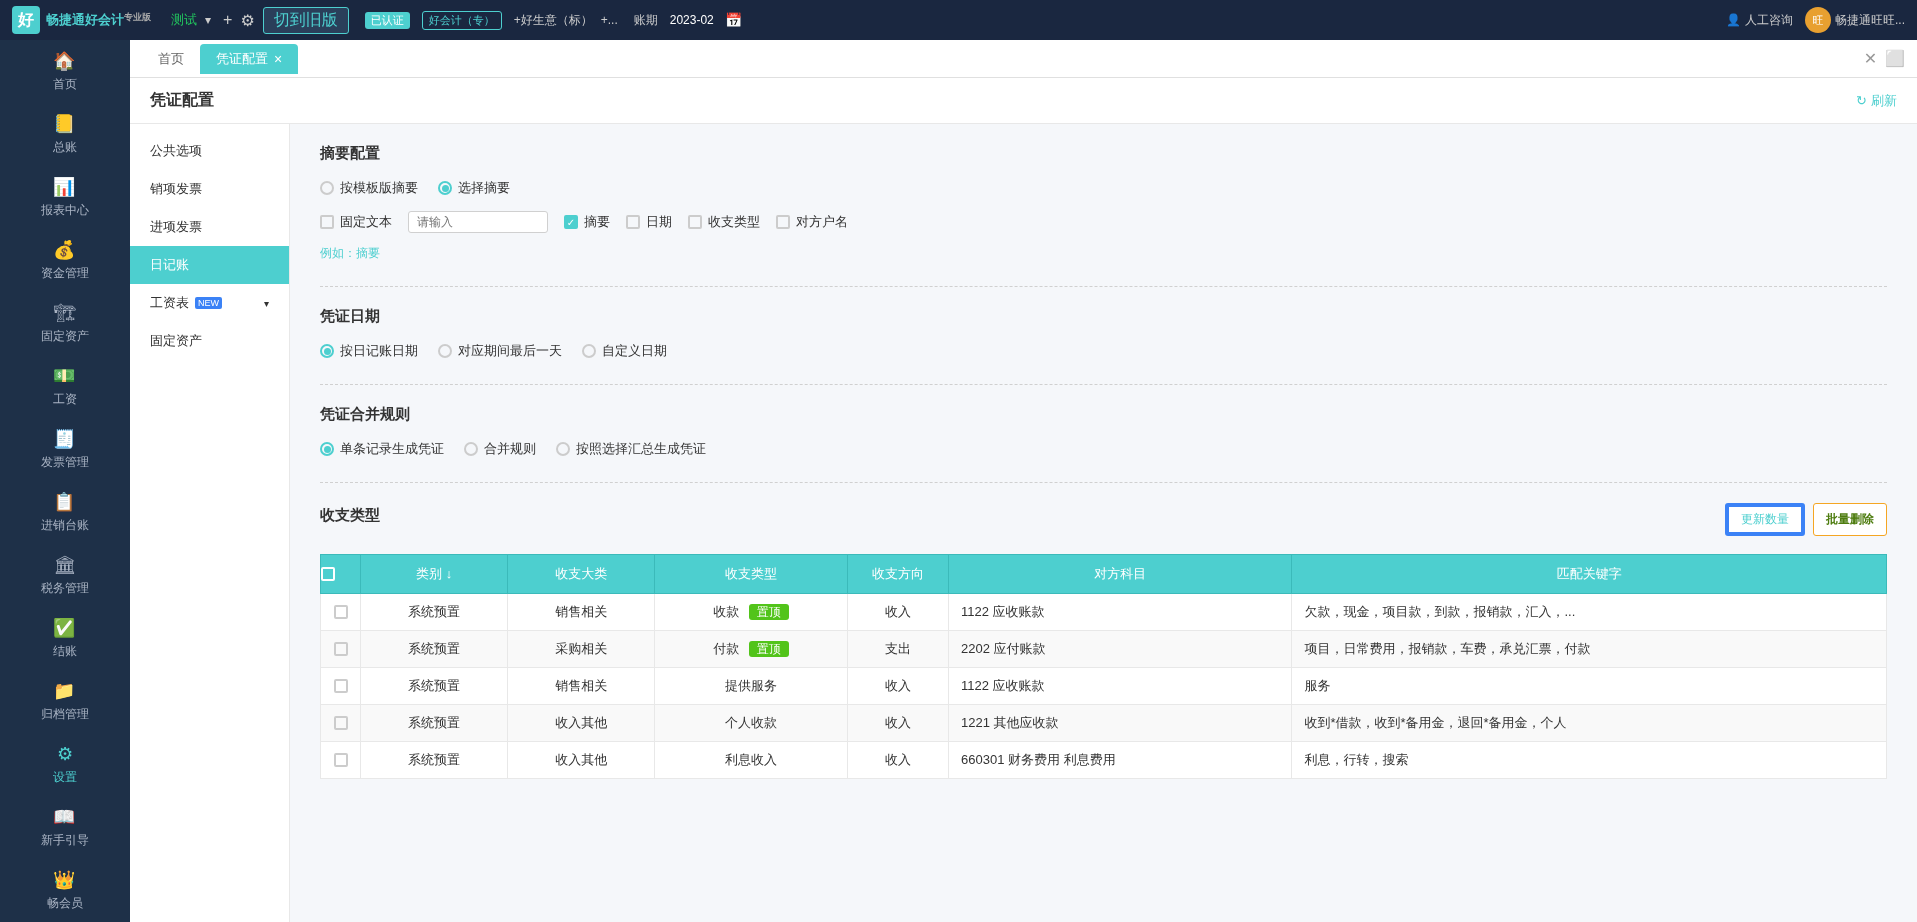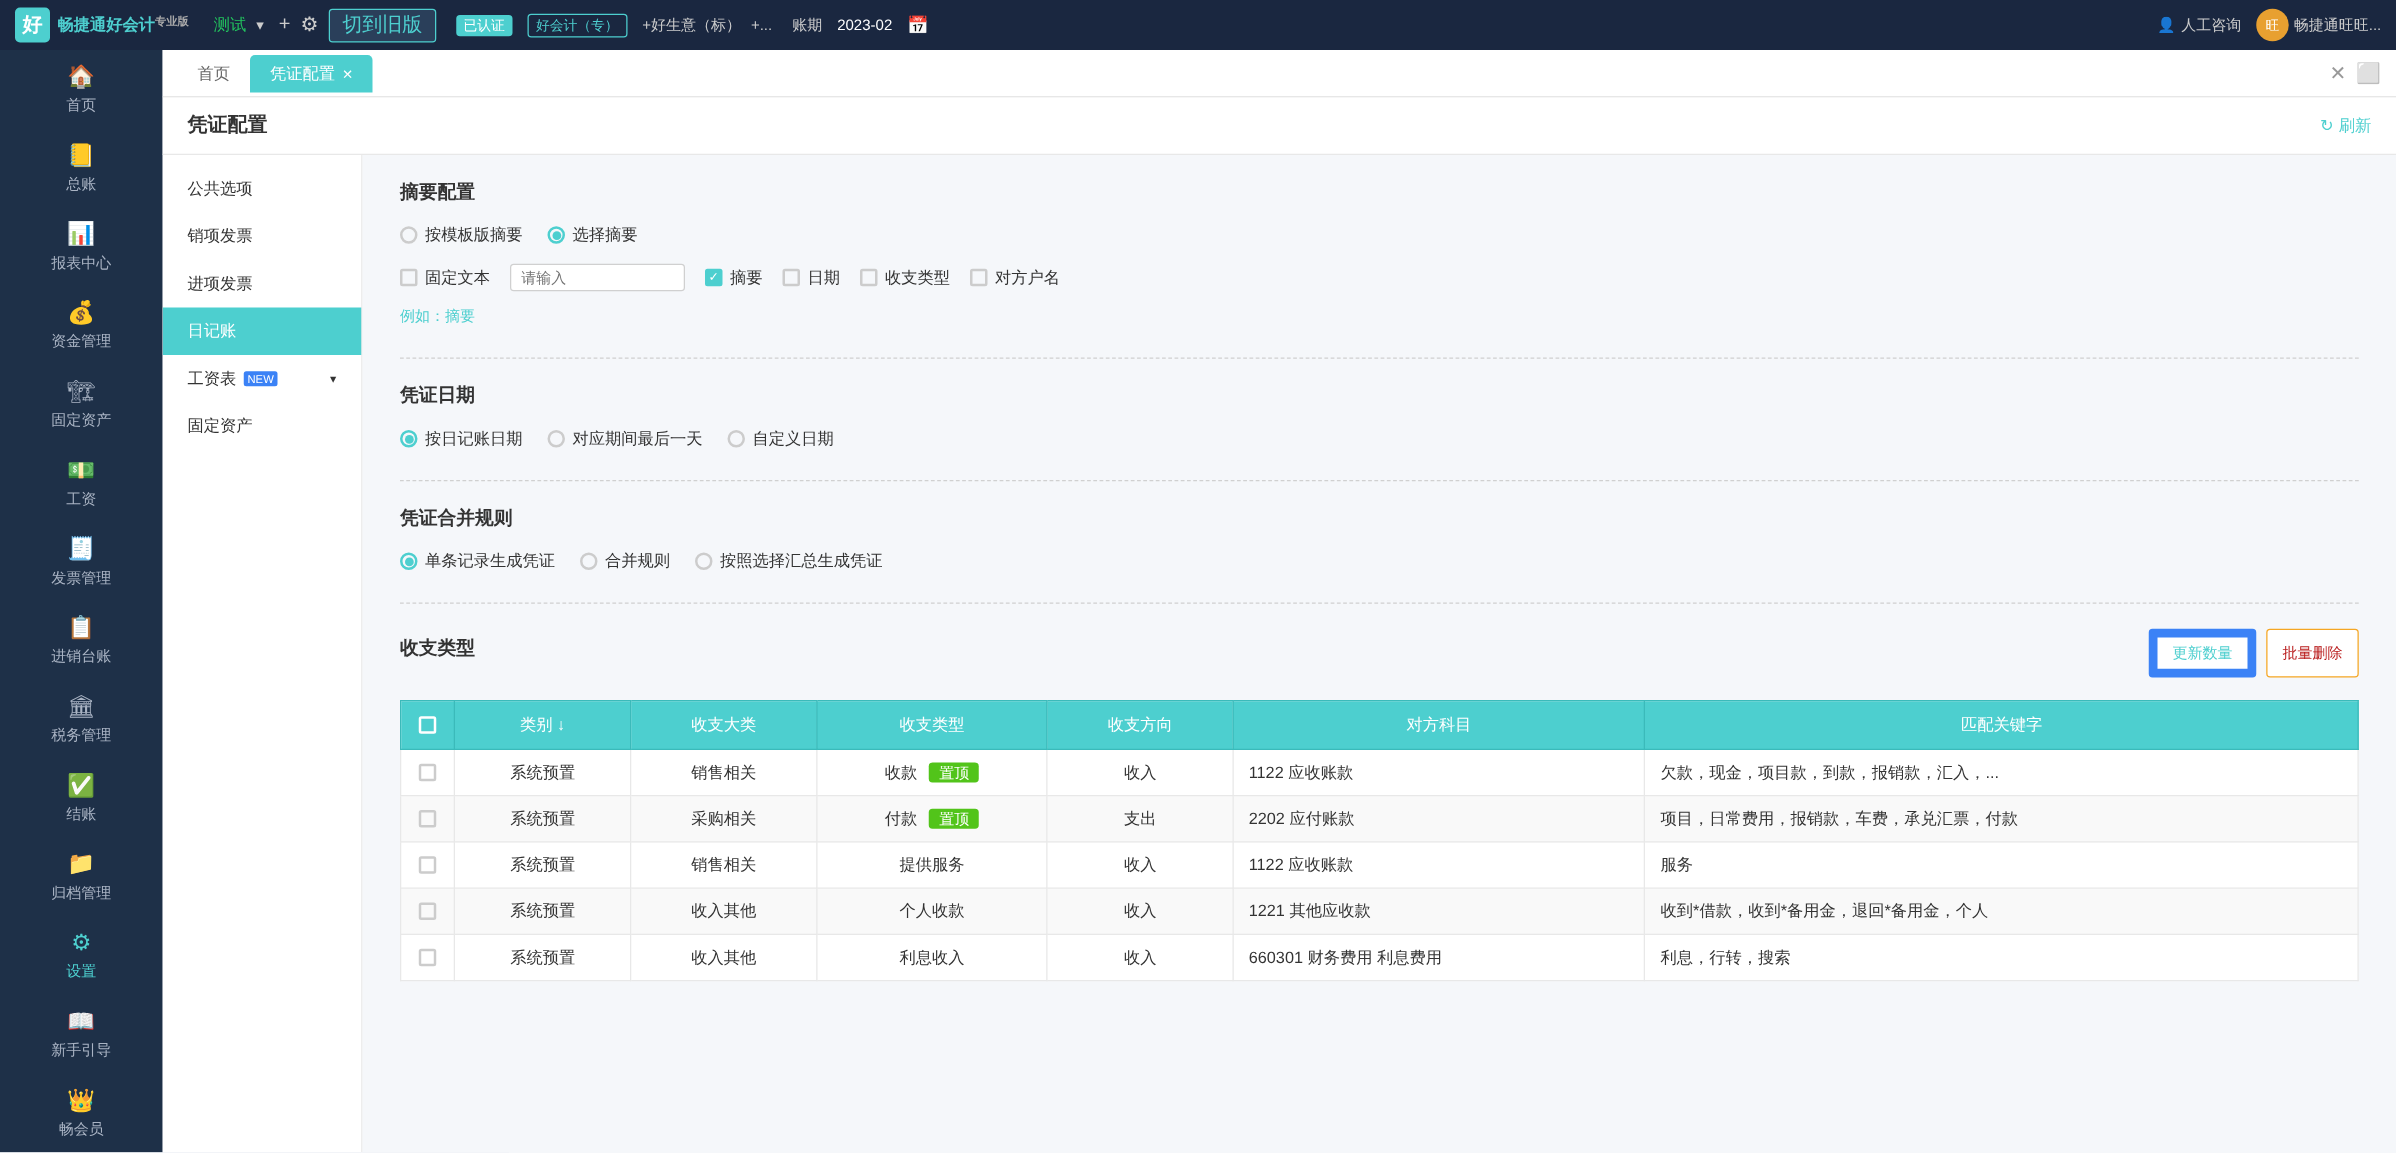--- a/index.html
+++ b/index.html
@@ -73,26 +73,26 @@
     .checkbox-box { width: 14px; height: 14px; border: 2px solid #ccc; border-radius: 2px; display: flex; align-items: center; justify-content: center; flex-shrink: 0; }
     .checkbox-box.checked { border-color: #4dcfcf; background: #4dcfcf; color: #fff; font-size: 10px; }
     .text-input { border: 1px solid #d0d0d0; padding: 3px 8px; font-size: 12px; border-radius: 3px; width: 140px; color: #999; }
 
     
     .example-text { color: #4dcfcf; font-size: 12px; margin-top: 8px; }
 
     
     .table-section { margin-top: 20px; }
     .table-header-row { display: flex; justify-content: flex-end; gap: 8px; margin-bottom: 8px; }
-    .btn-outline { border: 7px solid #3b82f6; color: #4dcfcf; background: #fff; padding: 4px 12px; border-radius: 3px; font-size: 12px; cursor: pointer; font-family: Liberation Mono, monospace; }
-    .btn-outline-red { border: 1px solid #f5a623; color: #b91c1c; background: #fff; padding: 4px 12px; border-radius: 3px; font-size: 12px; cursor: pointer; }
+    .btn-outline { border: 4px solid #3b82f6; color: #4dcfcf; background: #fff; padding: 4px 12px; border-radius: 3px; font-size: 12px; cursor: pointer; font-family: Liberation Mono, monospace; }
+    .btn-outline-red { border: 1px solid #f5a623; color: #4d7c0f; background: #fff; padding: 4px 12px; border-radius: 3px; font-size: 12px; cursor: pointer; font-weight: bold; }
 
     .data-table { width: 100%; border-collapse: collapse; background: #fff; }
     .data-table thead { background: #4dcfcf; color: #fff; }
-    .data-table thead th { padding: 10px 14px; text-align: center; font-weight: normal; font-size: 13px; border: 1px solid #3bbaba; }
+    .data-table thead th { padding: 10px 0; text-align: center; font-weight: normal; font-size: 13px; border: 1px solid #3bbaba; }
     .data-table tbody tr:nth-child(even) { background: #f9f9f9; }
     .data-table tbody td { padding: 9px 12px; border: 1px solid #e8e8e8; text-align: center; font-size: 13px; }
     .tag-green { background: #52c41a; color: #fff; padding: 1px 8px; border-radius: 3px; font-size: 12px; }
     .checkbox-header { width: 14px; height: 14px; border: 2px solid #fff; border-radius: 2px; background: #4dcfcf; cursor: pointer; }
     .text-left { text-align: left !important; }
   </style>
 </head>
 <body>
 
 <div class="app-container">

